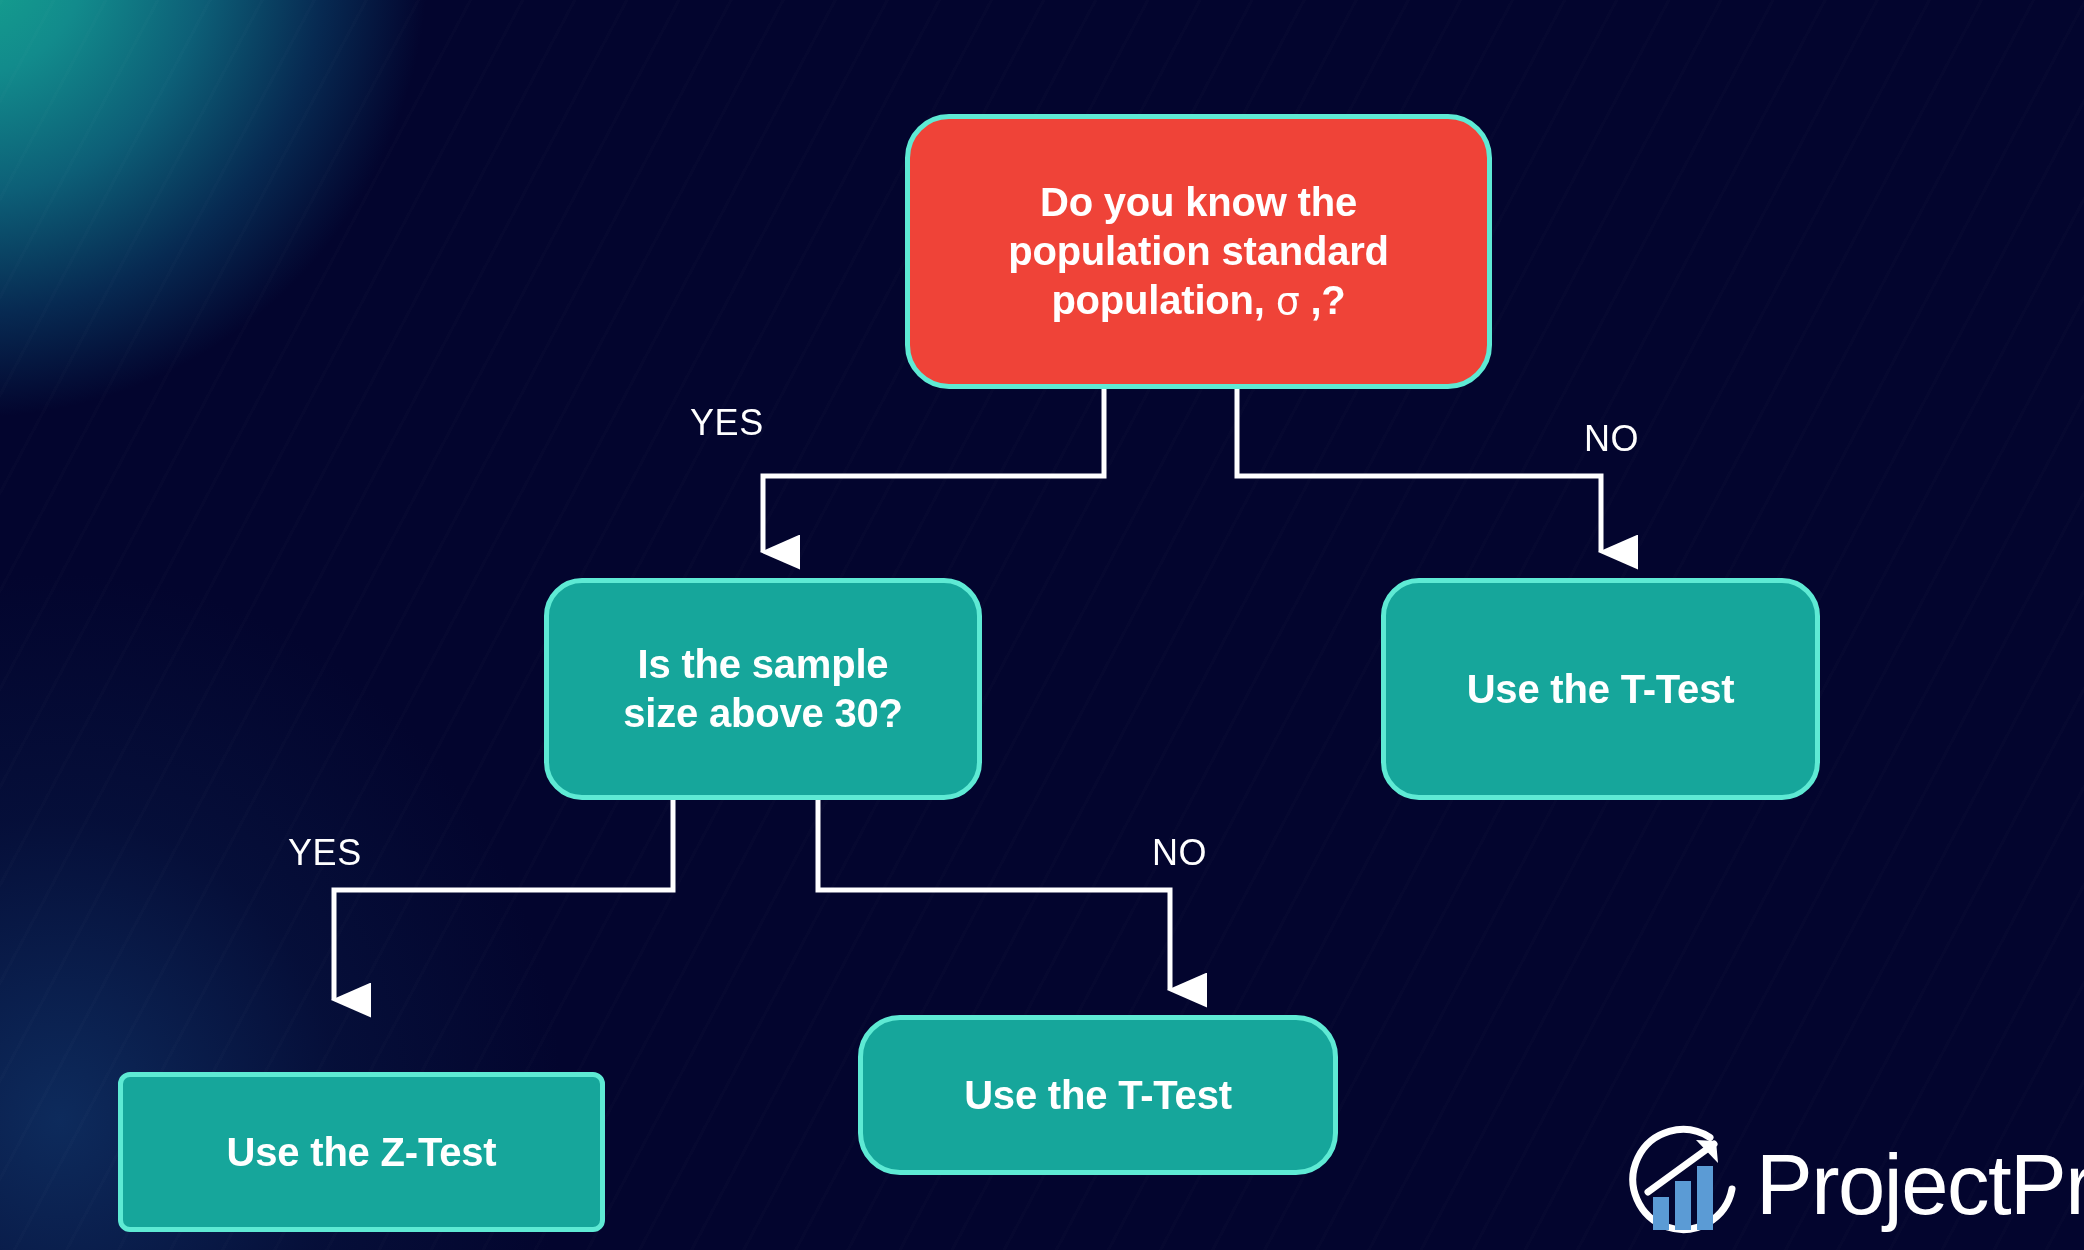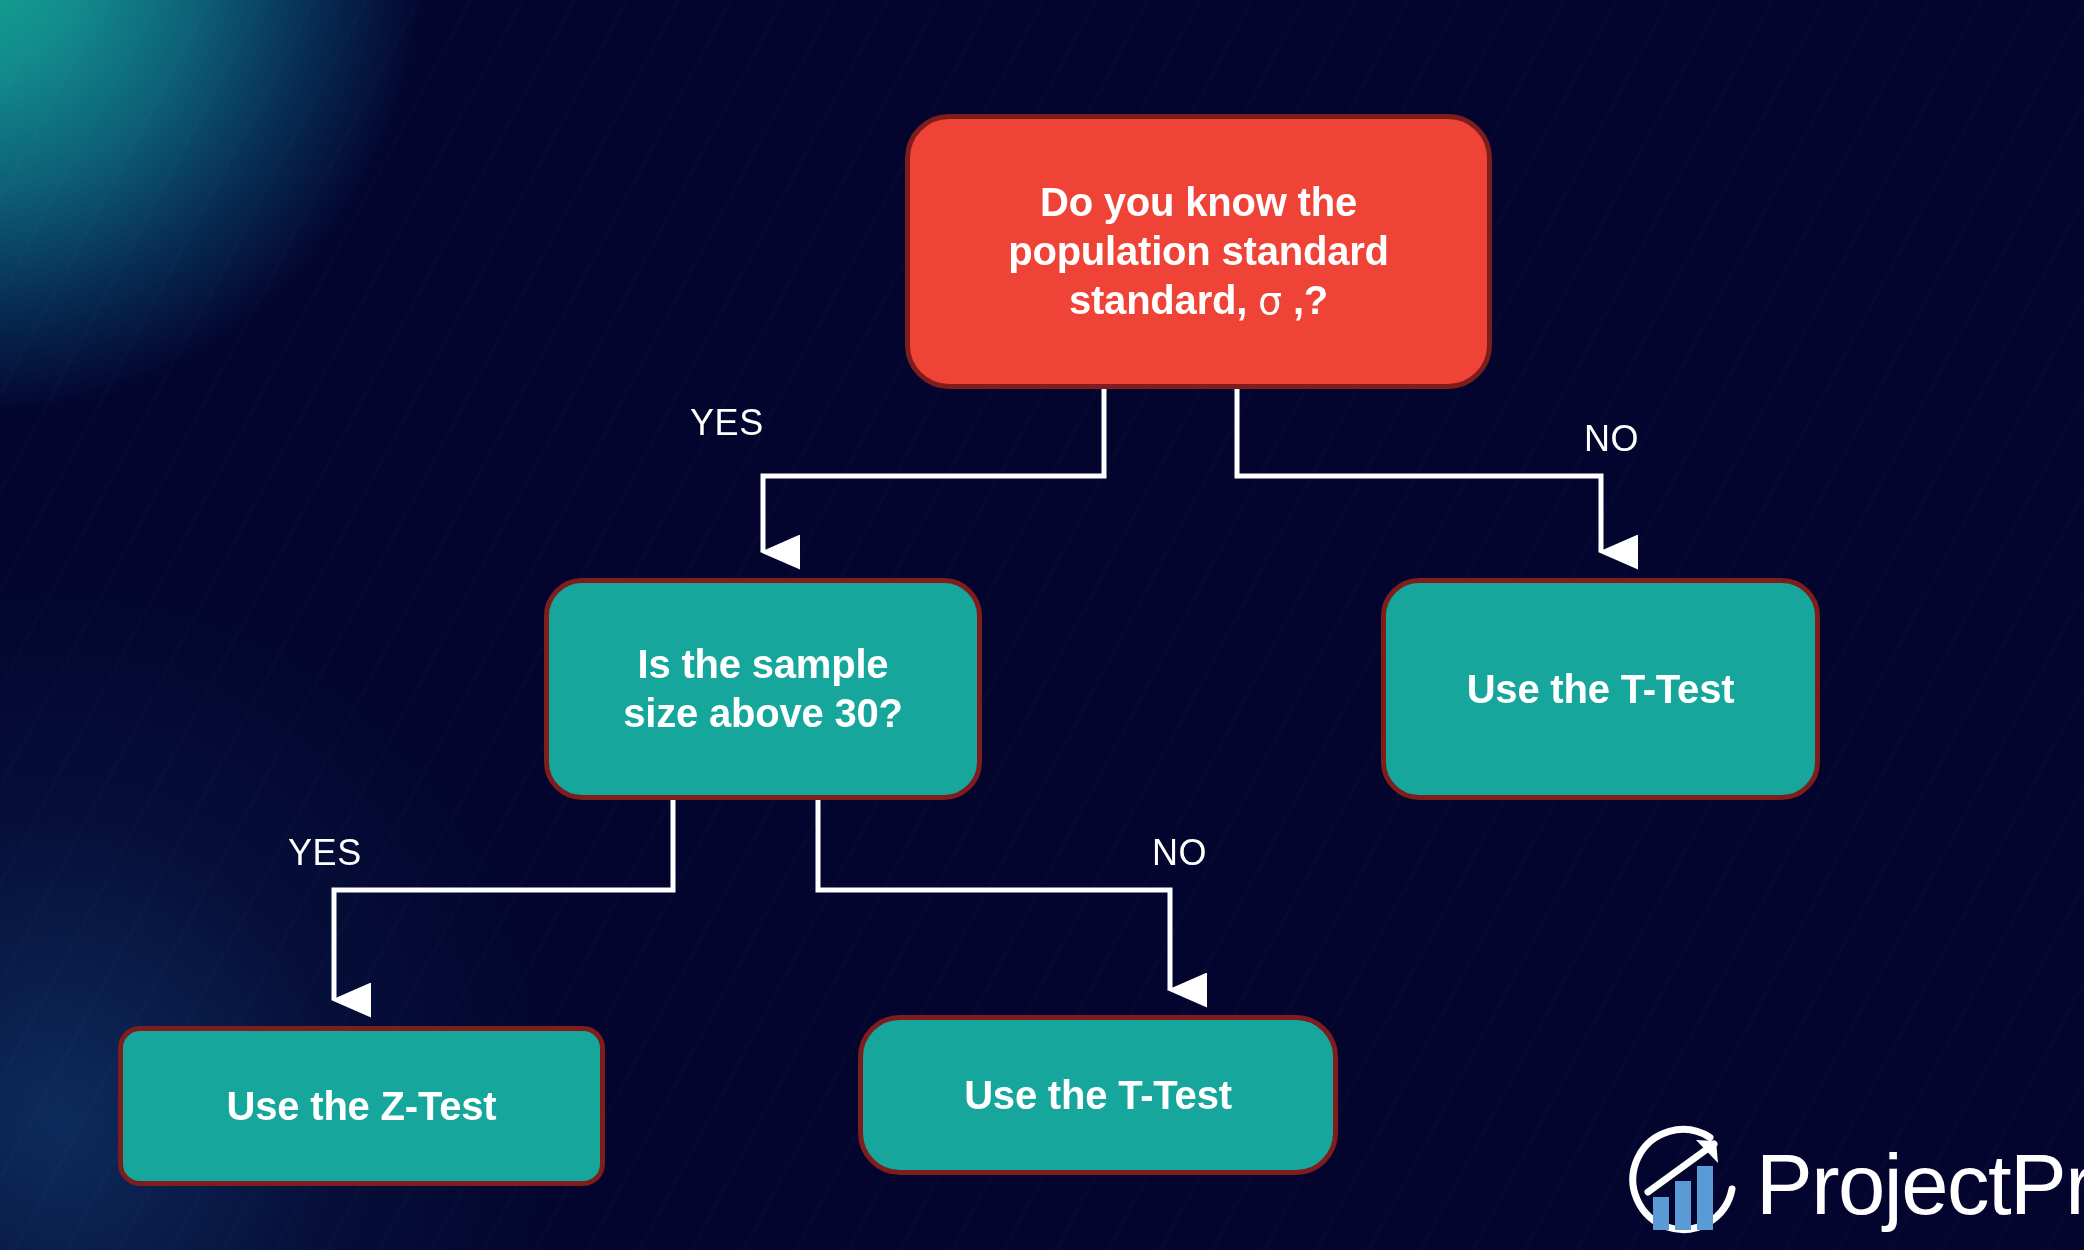--- a/index.html
+++ b/index.html
@@ -39,21 +39,21 @@
 
   
   .node {
     position:absolute;
     display:flex;
     align-items:center;
     justify-content:center;
     text-align:center;
     color:#ffffff;
     font-weight:bold;
-    border:5px solid #7f1d1d;
+    border:5px solid #5eead4;
     border-radius:38px;
     line-height:1.22;
     letter-spacing:-0.2px;
     z-index:5;
   }
   .node-red   { background:#ef4338; }
   .node-teal  { background:#16a69b; }
 
   #node-root {
     left:905px; top:114px; width:587px; height:275px;
@@ -65,23 +65,23 @@
     left:544px; top:578px; width:438px; height:222px;
     font-size:40px;
     padding:0 37px;
   }
   #node-ttest-right {
     left:1381px; top:578px; width:439px; height:222px;
     font-size:40px;
     padding:0 22px;
   }
   #node-ztest {
-    left:118px; top:1026px; width:487px; height:160px;
-    font-size:40px;
-    border-radius:22px;
+    left:118px; top:1072px; width:487px; height:160px;
+    font-size:40px;
+    border-radius:12px;
     padding:0 22px;
   }
   #node-ttest-bottom {
     left:858px; top:1015px; width:480px; height:160px;
     font-size:40px;
     border-radius:42px;
     padding:0 22px;
   }
   .sigma {
     font-family:"DejaVu Sans", sans-serif;
@@ -154,21 +154,21 @@
 
     <path d="M673,800 L673,890 L334,890 L334,1000" fill="none" stroke="#ffffff" stroke-width="5" marker-end="url(#arrowhead)"></path>
 
     <path d="M818,800 L818,890 L1170,890 L1170,990" fill="none" stroke="#ffffff" stroke-width="5" marker-end="url(#arrowhead)"></path>
   </svg>
 
   <div id="node-root" class="node node-red">
     <span>
       <span>Do you know the</span><br>
       <span>population standard</span><br>
-      <span>standard,</span>
+      <span>population,</span>
       <span class="sigma">σ</span>
       <span>,?</span>
     </span>
   </div>
 
   <div id="node-sample" class="node node-teal">
     <span>
       <span>Is the sample</span><br>
       <span>size above 30?</span>
     </span>

